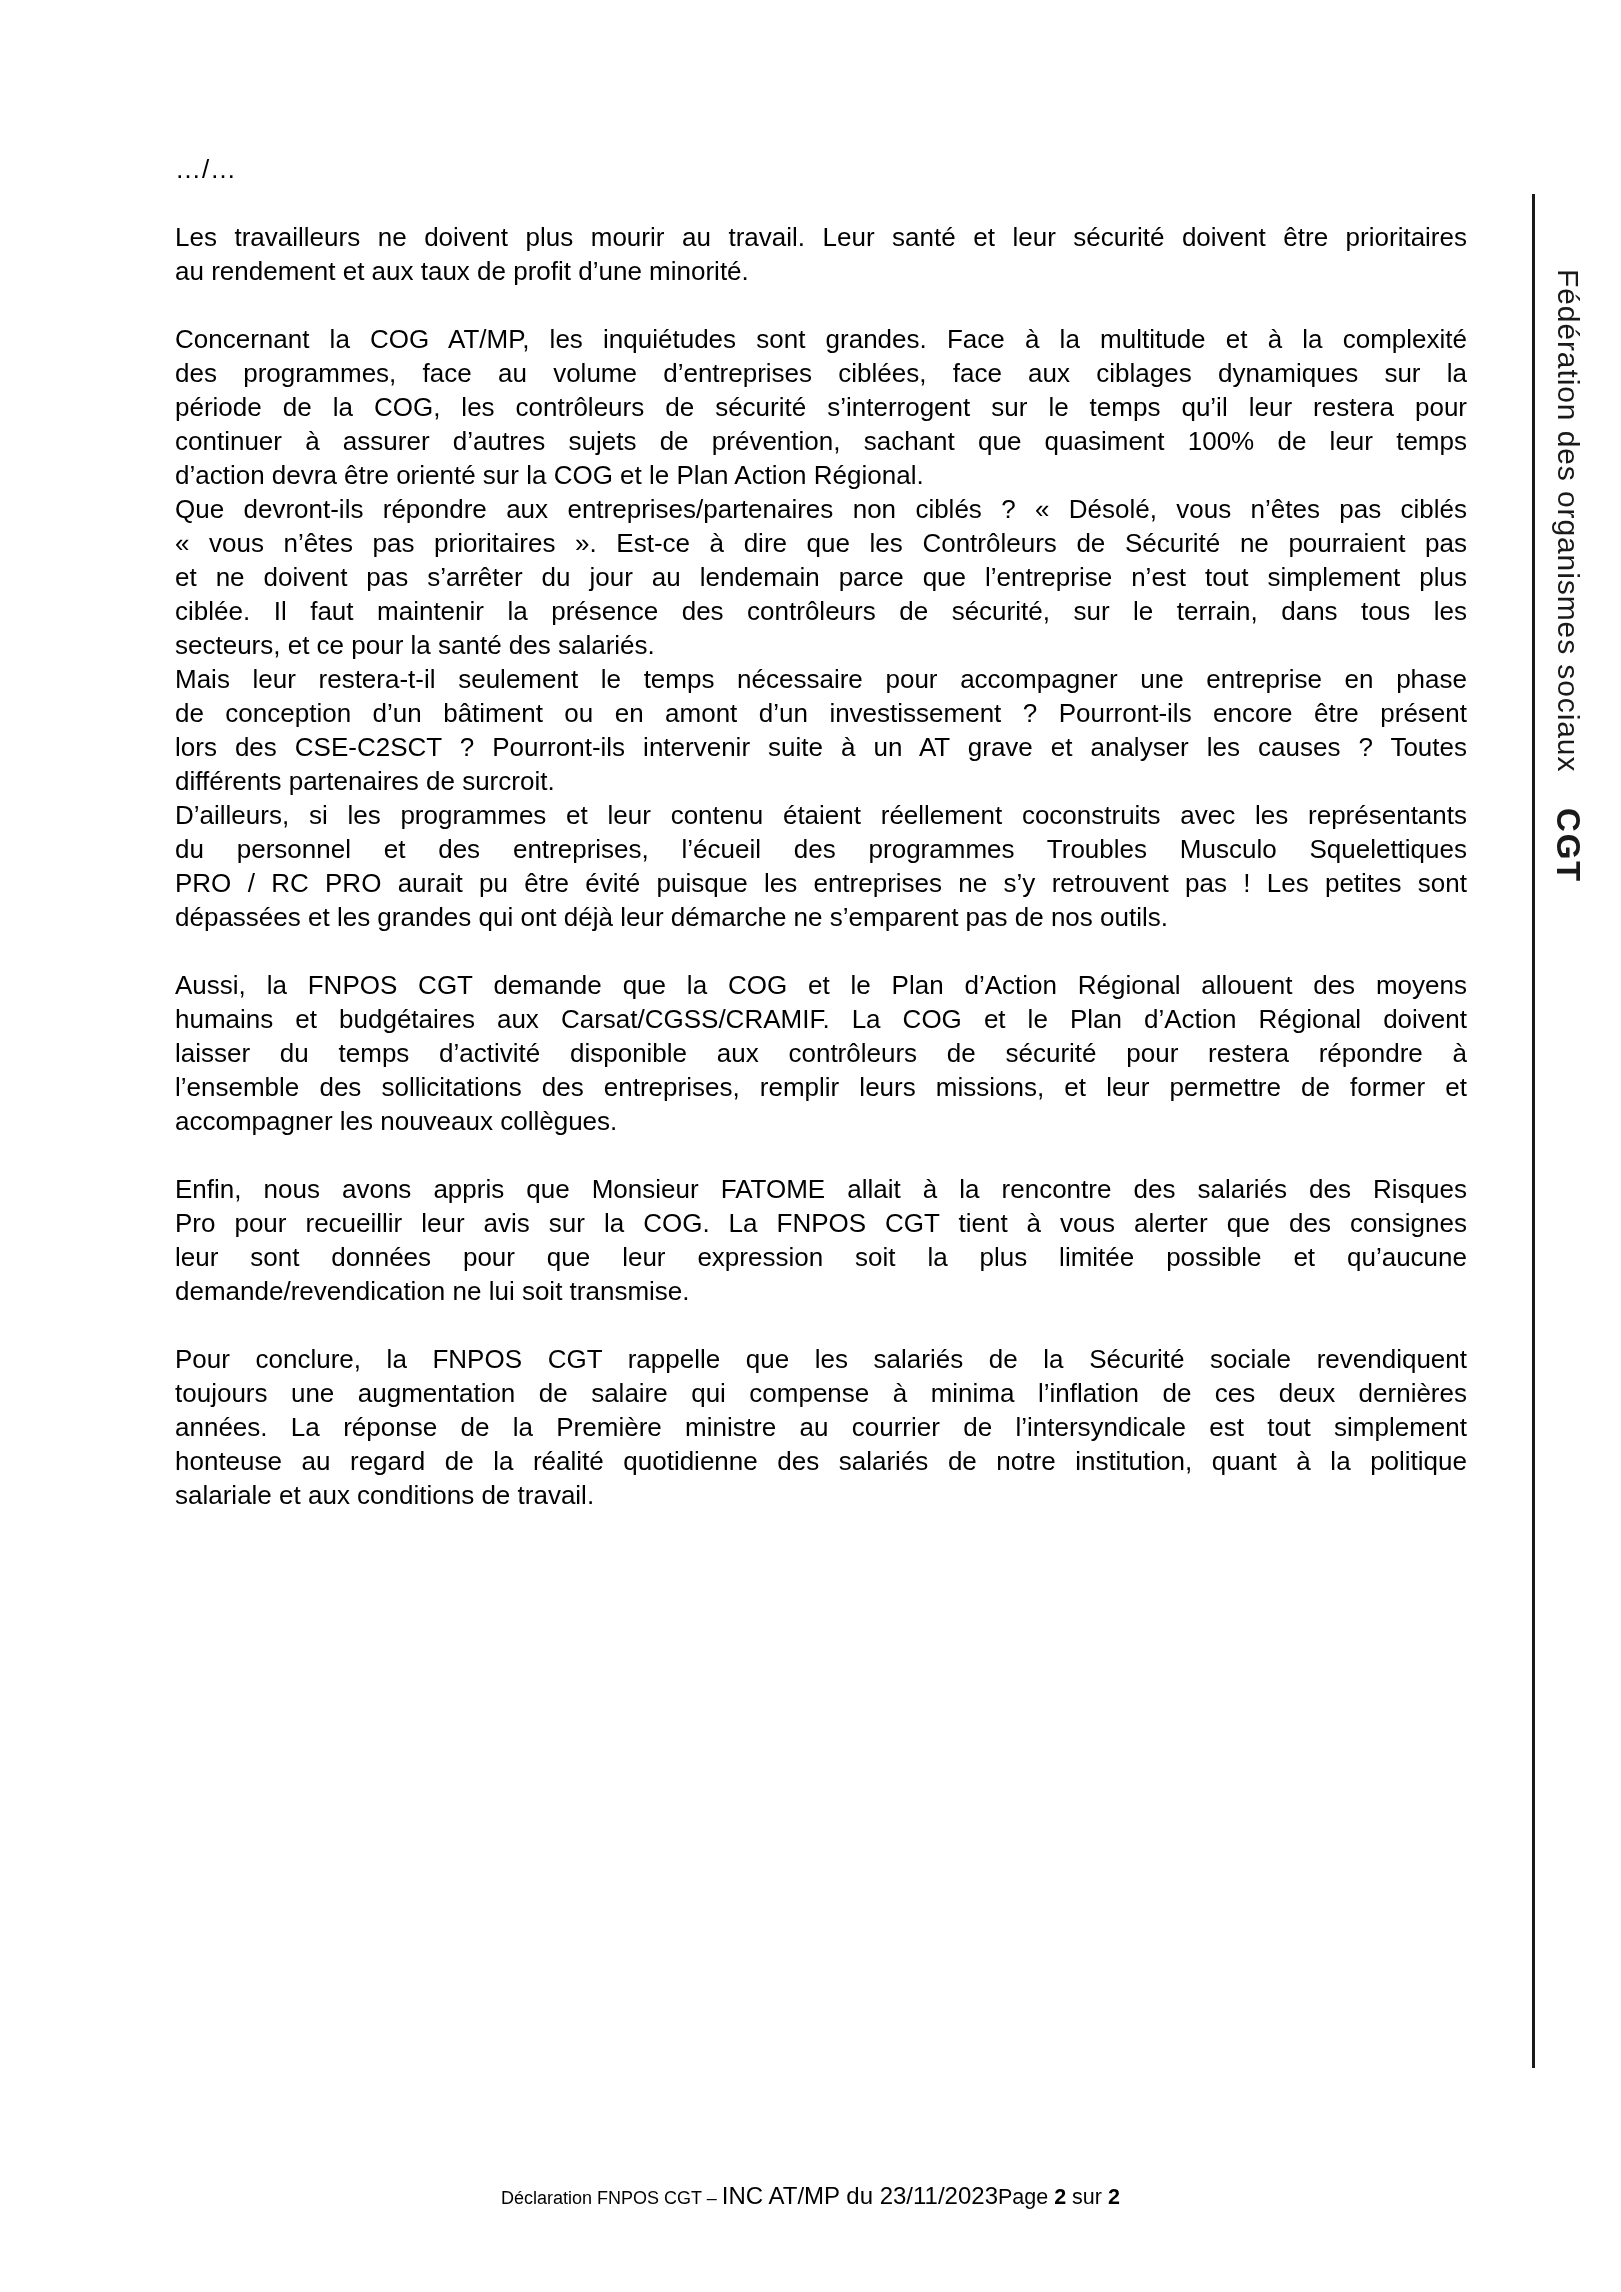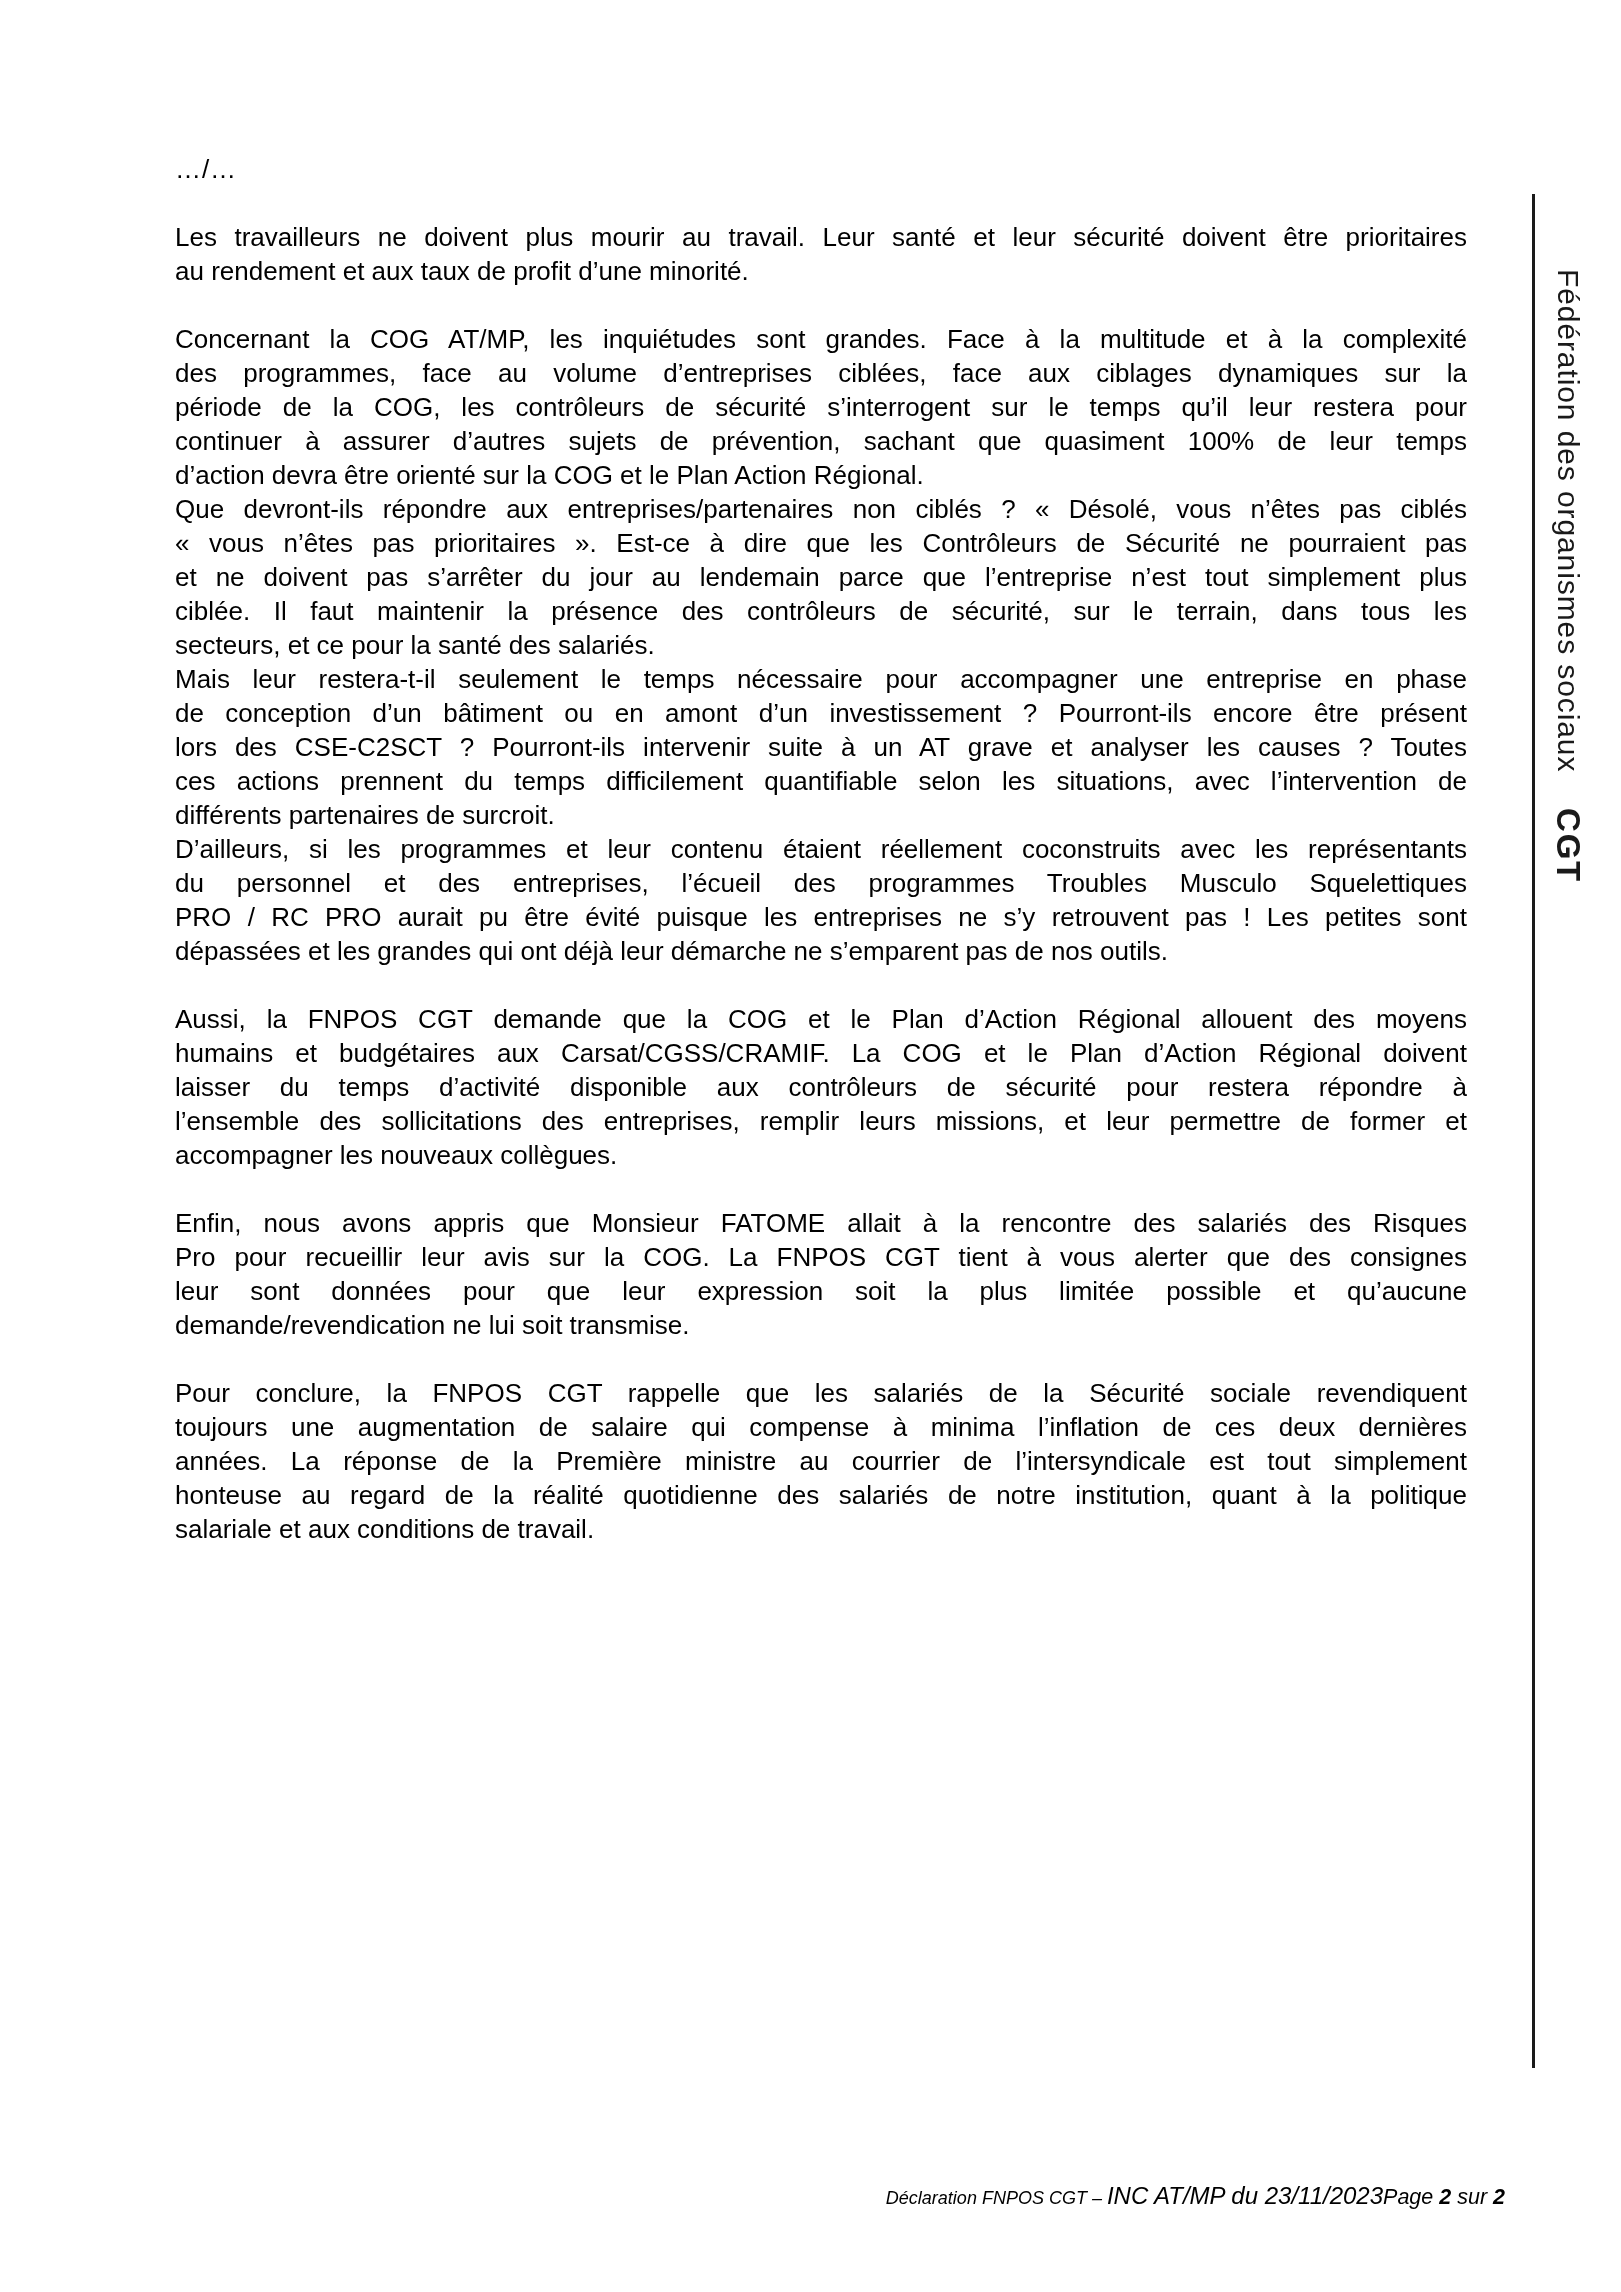--- a/index.html
+++ b/index.html
@@ -70,23 +70,22 @@
     margin-top: 36px;
   }
 
   
   .footer {
     position: absolute;
     left: 116px;
     right: 117px;
     top: 2182px;
     display: flex;
-    justify-content: flex-end;
+    justify-content: center;
     align-items: baseline;
-    font-style: italic;
   }
   .footer-left { white-space: nowrap; }
   .footer-left .doc-label {
     font-size: 18px;
     letter-spacing: 0px;
   }
   .footer-left .doc-title {
     font-size: 24px;
   }
   .footer-right {
@@ -123,21 +122,20 @@
           </div>
           <div class="para">
             <div class="line">et ne doivent pas s’arrêter du jour au lendemain parce que l’entreprise n’est tout simplement plus</div>
             <div class="line">ciblée. Il faut maintenir la présence des contrôleurs de sécurité, sur le terrain, dans tous les</div>
             <div class="line last">secteurs, et ce pour la santé des salariés.</div>
           </div>
           <div class="para">
             <div class="line">Mais leur restera-t-il seulement le temps nécessaire pour accompagner une entreprise en phase</div>
             <div class="line">de conception d’un bâtiment ou en amont d’un investissement ? Pourront-ils encore être présent</div>
             <div class="line">lors des CSE-C2SCT ? Pourront-ils intervenir suite à un AT grave et analyser les causes ? Toutes</div>
-            <div class="line">ces actions prennent du temps difficilement quantifiable selon les situations, avec l’intervention de</div>
             <div class="line last">différents partenaires de surcroit.</div>
           </div>
           <div class="para">
             <div class="line">D’ailleurs, si les programmes et leur contenu étaient réellement coconstruits avec les représentants</div>
             <div class="line">du personnel et des entreprises, l’écueil des programmes Troubles Musculo Squelettiques</div>
             <div class="line">PRO / RC PRO aurait pu être évité puisque les entreprises ne s’y retrouvent pas ! Les petites sont</div>
             <div class="line last">dépassées et les grandes qui ont déjà leur démarche ne s’emparent pas de nos outils.</div>
           </div>
         </div>
         <div class="block">

